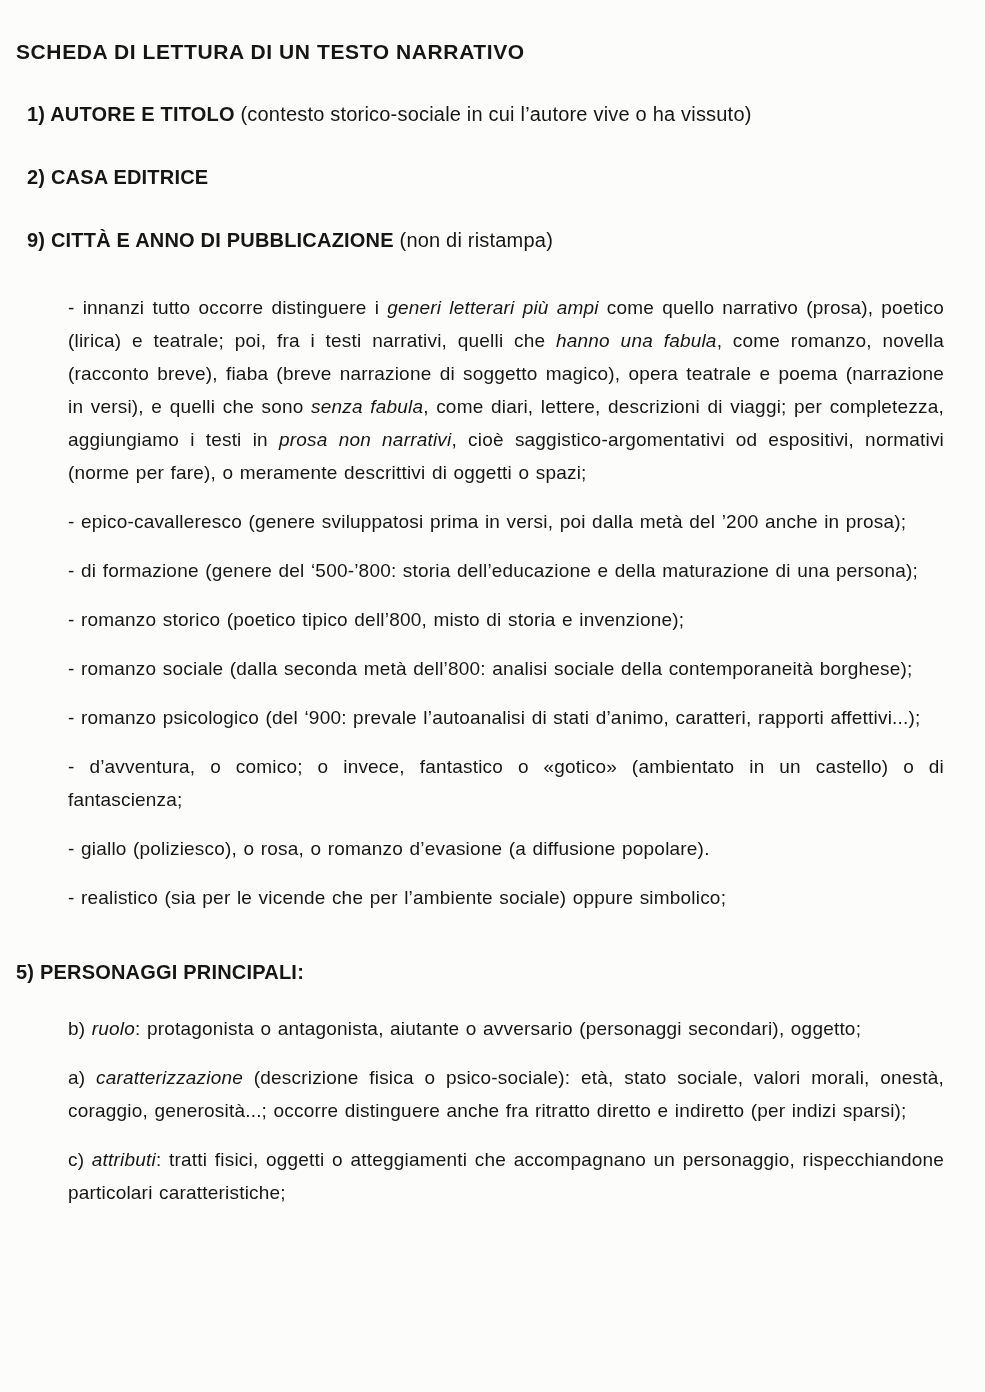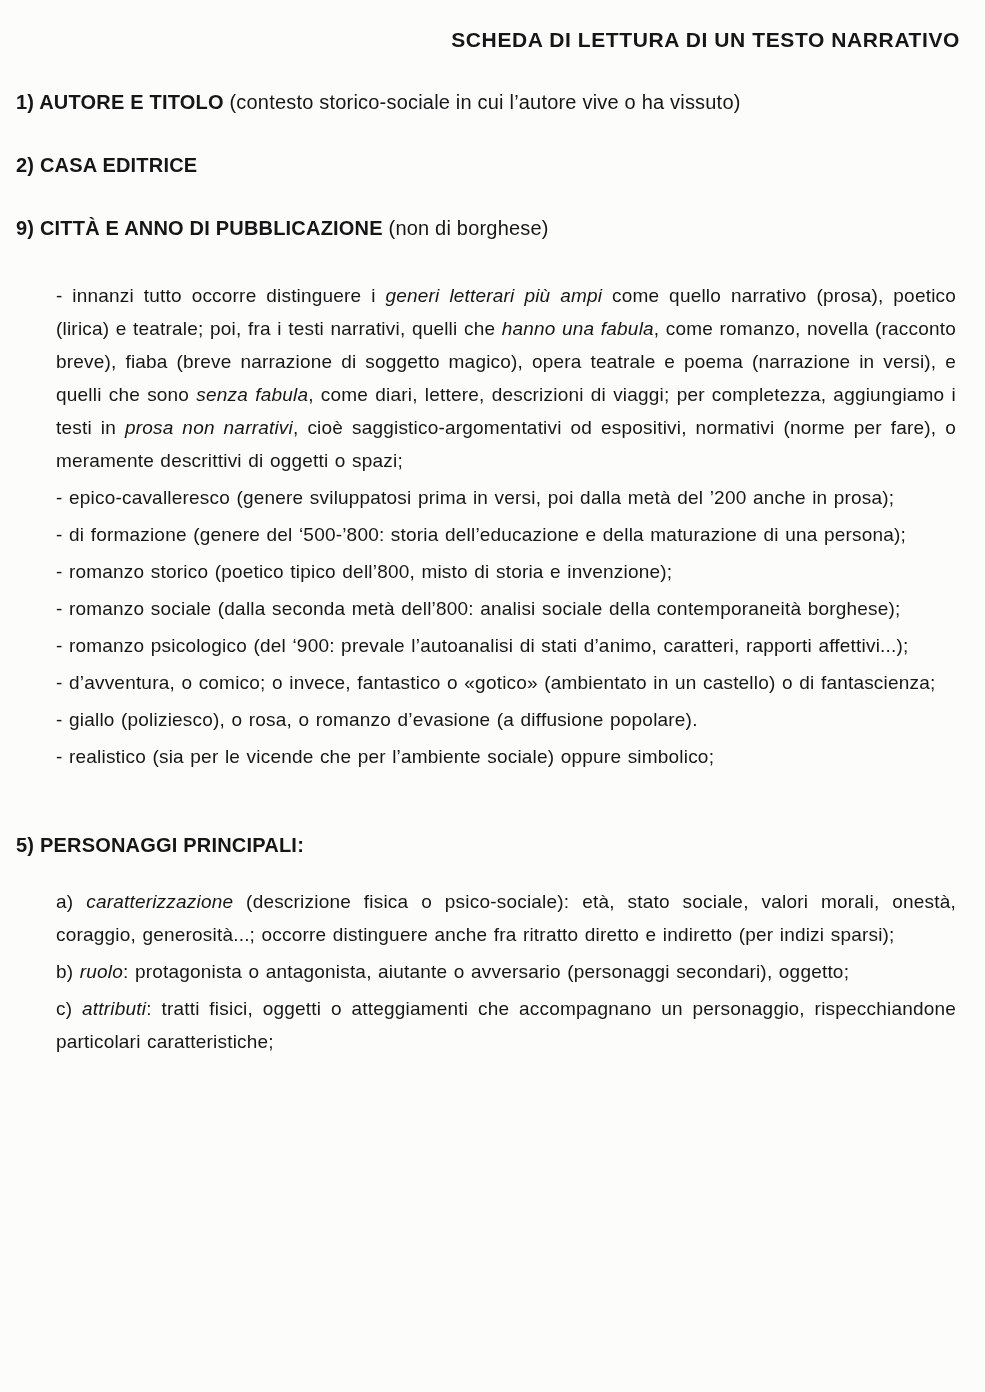--- a/index.html
+++ b/index.html
@@ -13,78 +13,78 @@
     min-height: 1392px;
     margin: 0 auto;
     background: #fcfcfa;
     color: #161616;
     font-family: "Liberation Sans", "DejaVu Sans", sans-serif;
     box-sizing: border-box;
     padding: 24px 25px 30px 16px;
     letter-spacing: 0.2px;
   }
   .title {
-    margin: 4px 0 38px 0;
-    text-align: right;
+    margin: 16px 0 38px 0;
+    text-align: left;
     font-size: 21px;
     font-weight: bold;
     letter-spacing: 0.6px;
   }
   .item {
-    margin: 0 0 39px 0;
+    margin: 0 0 39px 11px;
     font-size: 20px;
     line-height: 24px;
   }
   .item-5 {
-    margin: 60px 0 28px 0;
+    margin: 46px 0 28px 0;
   }
   .bullets, .characters {
     padding-left: 36px;
     margin: 0;
   }
   .bullets {
     margin-top: 24px;
   }
   .para {
-    margin: 4px;
+    margin: 16px;
     font-size: 19px;
     line-height: 33px;
     text-align: justify;
     word-spacing: 1px;
   }
   .it { font-style: italic; }
   .bd { font-weight: bold; }
 </style>
 </head>
 <body>
 
 <div class="page">
 
   <h1 class="title">SCHEDA DI LETTURA DI UN TESTO NARRATIVO</h1>
 
   <p class="item"><span class="bd">1) AUTORE E TITOLO </span><span>(contesto storico-sociale in cui l’autore vive o ha vissuto)</span></p>
 
   <p class="item"><span class="bd">2) CASA EDITRICE</span></p>
 
-  <p class="item"><span class="bd">9) CITTÀ E ANNO DI PUBBLICAZIONE </span><span>(non di borghese)</span></p>
+  <p class="item"><span class="bd">9) CITTÀ E ANNO DI PUBBLICAZIONE </span><span>(non di ristampa)</span></p>
 
 
   <div class="bullets">
     <p class="para"><span>- innanzi tutto occorre distinguere i </span><span class="it">generi letterari più ampi</span><span> come quello narrativo (prosa), poetico (lirica) e teatrale; poi, fra i testi narrativi, quelli che </span><span class="it">hanno una fabula</span><span>, come romanzo, novella (racconto breve), fiaba (breve narrazione di soggetto magico), opera teatrale e poema (narrazione in versi), e quelli che sono </span><span class="it">senza fabula</span><span>, come diari, lettere, descrizioni di viaggi; per completezza, aggiungiamo i testi in </span><span class="it">prosa non narrativi</span><span>, cioè saggistico-argomentativi od espositivi, normativi (norme per fare), o meramente descrittivi di oggetti o spazi;</span></p>
     <p class="para"><span>- epico-cavalleresco (genere sviluppatosi prima in versi, poi dalla metà del ’200 anche in prosa);</span></p>
     <p class="para"><span>- di formazione (genere del ‘500-’800: storia dell’educazione e della maturazione di una persona);</span></p>
     <p class="para"><span>- romanzo storico (poetico tipico dell’800, misto di storia e invenzione);</span></p>
     <p class="para"><span>- romanzo sociale (dalla seconda metà dell’800: analisi sociale della contemporaneità borghese);</span></p>
     <p class="para"><span>- romanzo psicologico (del ‘900: prevale l’autoanalisi di stati d’animo, caratteri, rapporti affettivi...);</span></p>
     <p class="para"><span>- d’avventura, o comico; o invece, fantastico o «gotico» (ambientato in un castello) o di fantascienza;</span></p>
     <p class="para"><span>- giallo (poliziesco), o rosa, o romanzo d’evasione (a diffusione popolare).</span></p>
     <p class="para"><span>- realistico (sia per le vicende che per l’ambiente sociale) oppure simbolico;</span></p>
   </div>
 
   <p class="item item-5"><span class="bd">5) PERSONAGGI PRINCIPALI:</span></p>
 
   <div class="characters">
+    <p class="para"><span>b) </span><span class="it">ruolo</span><span>: protagonista o antagonista, aiutante o avversario (personaggi secondari), oggetto;</span></p>
     <p class="para"><span>a) </span><span class="it">caratterizzazione</span><span> (descrizione fisica o psico-sociale): età, stato sociale, valori morali, onestà, coraggio, generosità...; occorre distinguere anche fra ritratto diretto e indiretto (per indizi sparsi);</span></p>
-    <p class="para"><span>b) </span><span class="it">ruolo</span><span>: protagonista o antagonista, aiutante o avversario (personaggi secondari), oggetto;</span></p>
     <p class="para"><span>c) </span><span class="it">attributi</span><span>: tratti fisici, oggetti o atteggiamenti che accompagnano un personaggio, rispecchiandone particolari caratteristiche;</span></p>
   </div>
 
 </div>
 
 </body></html>

